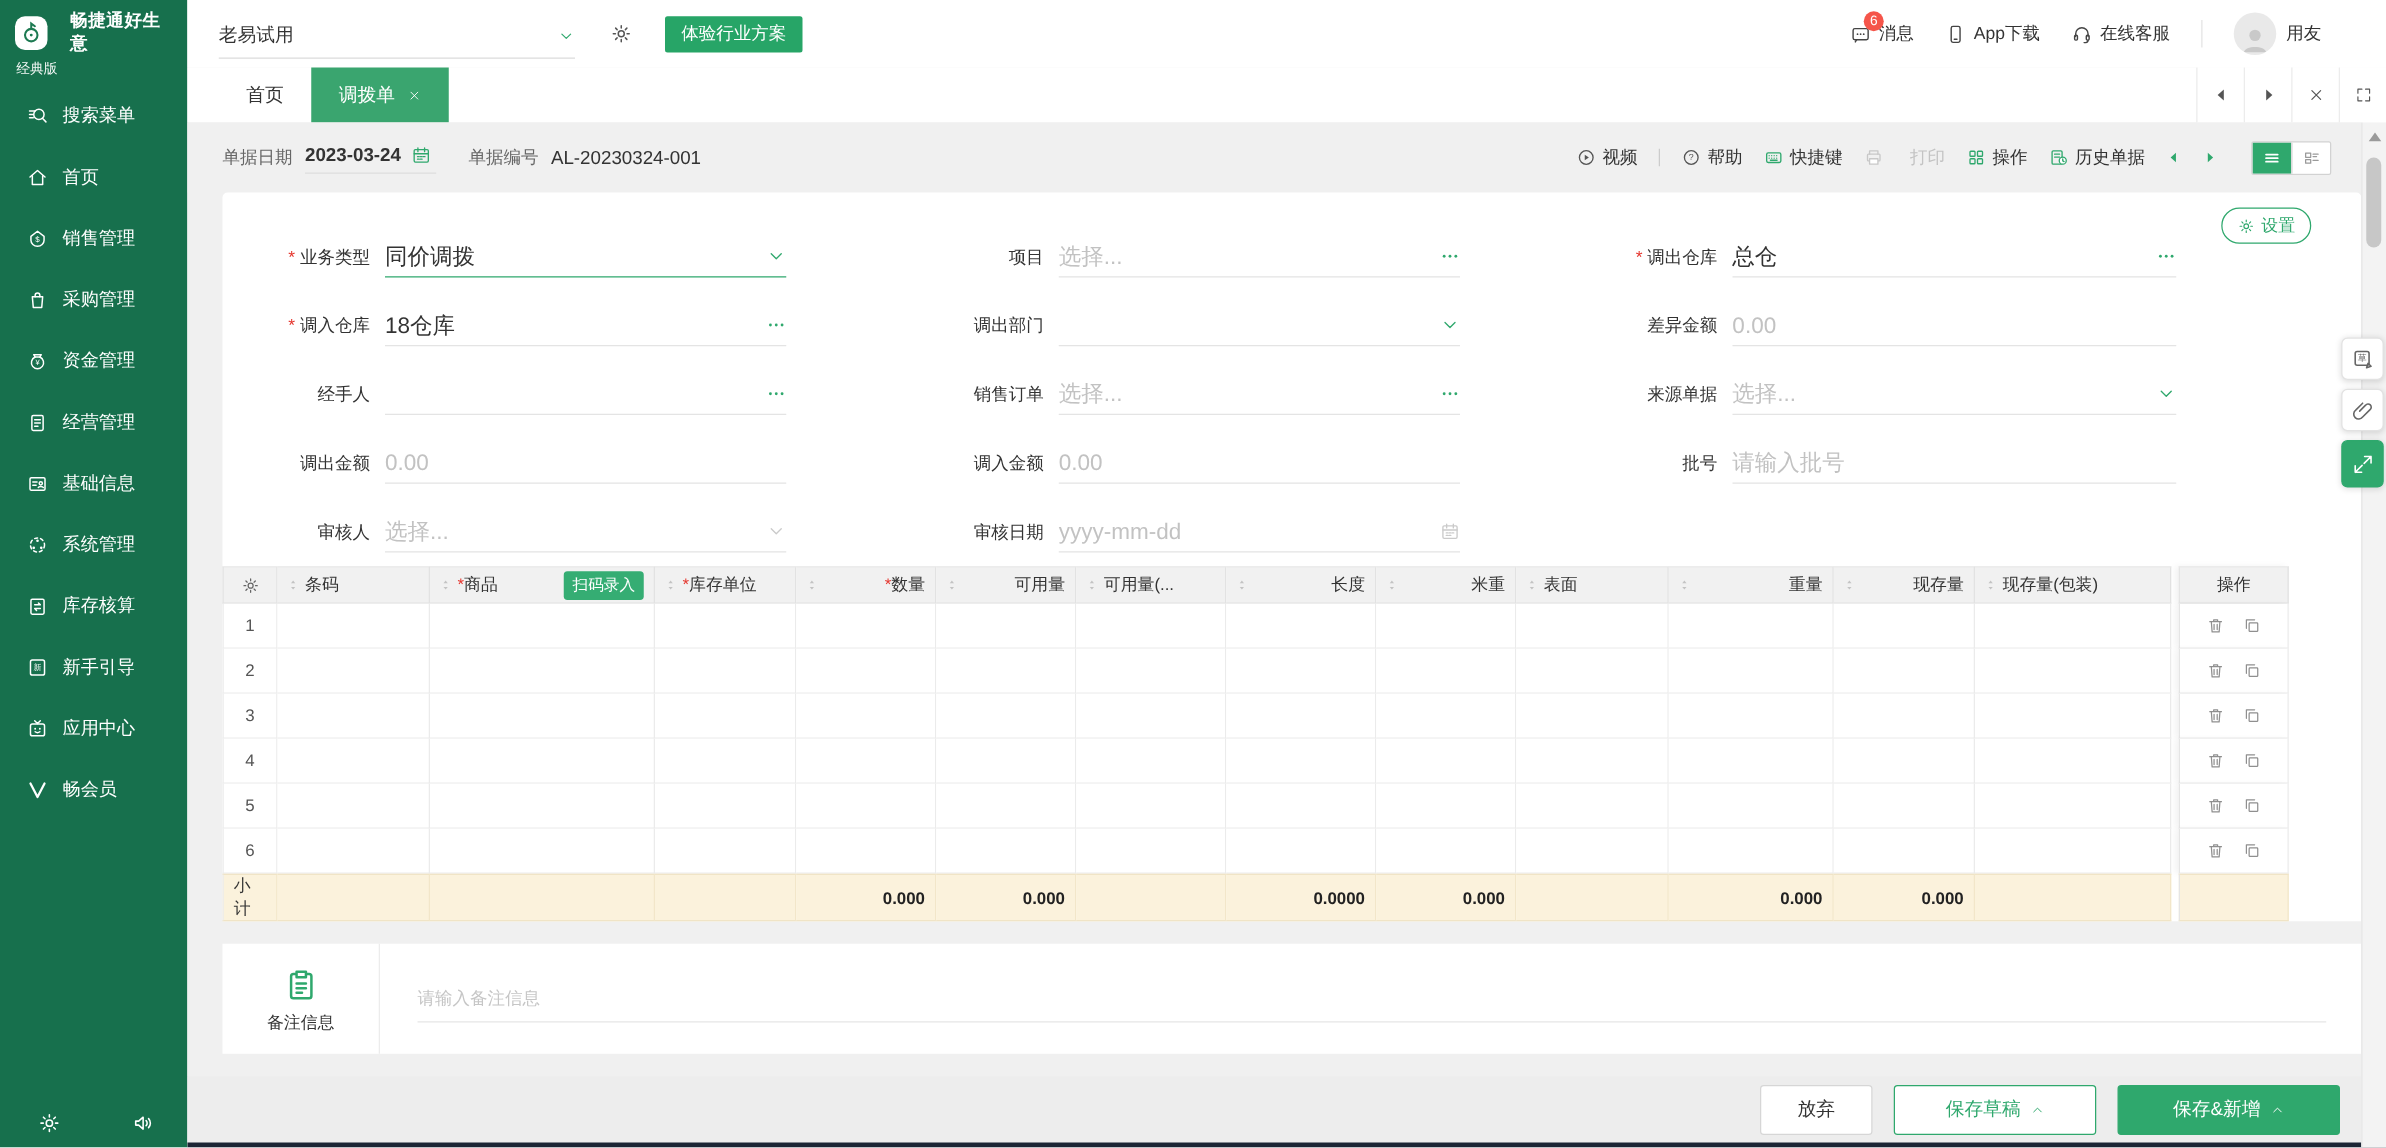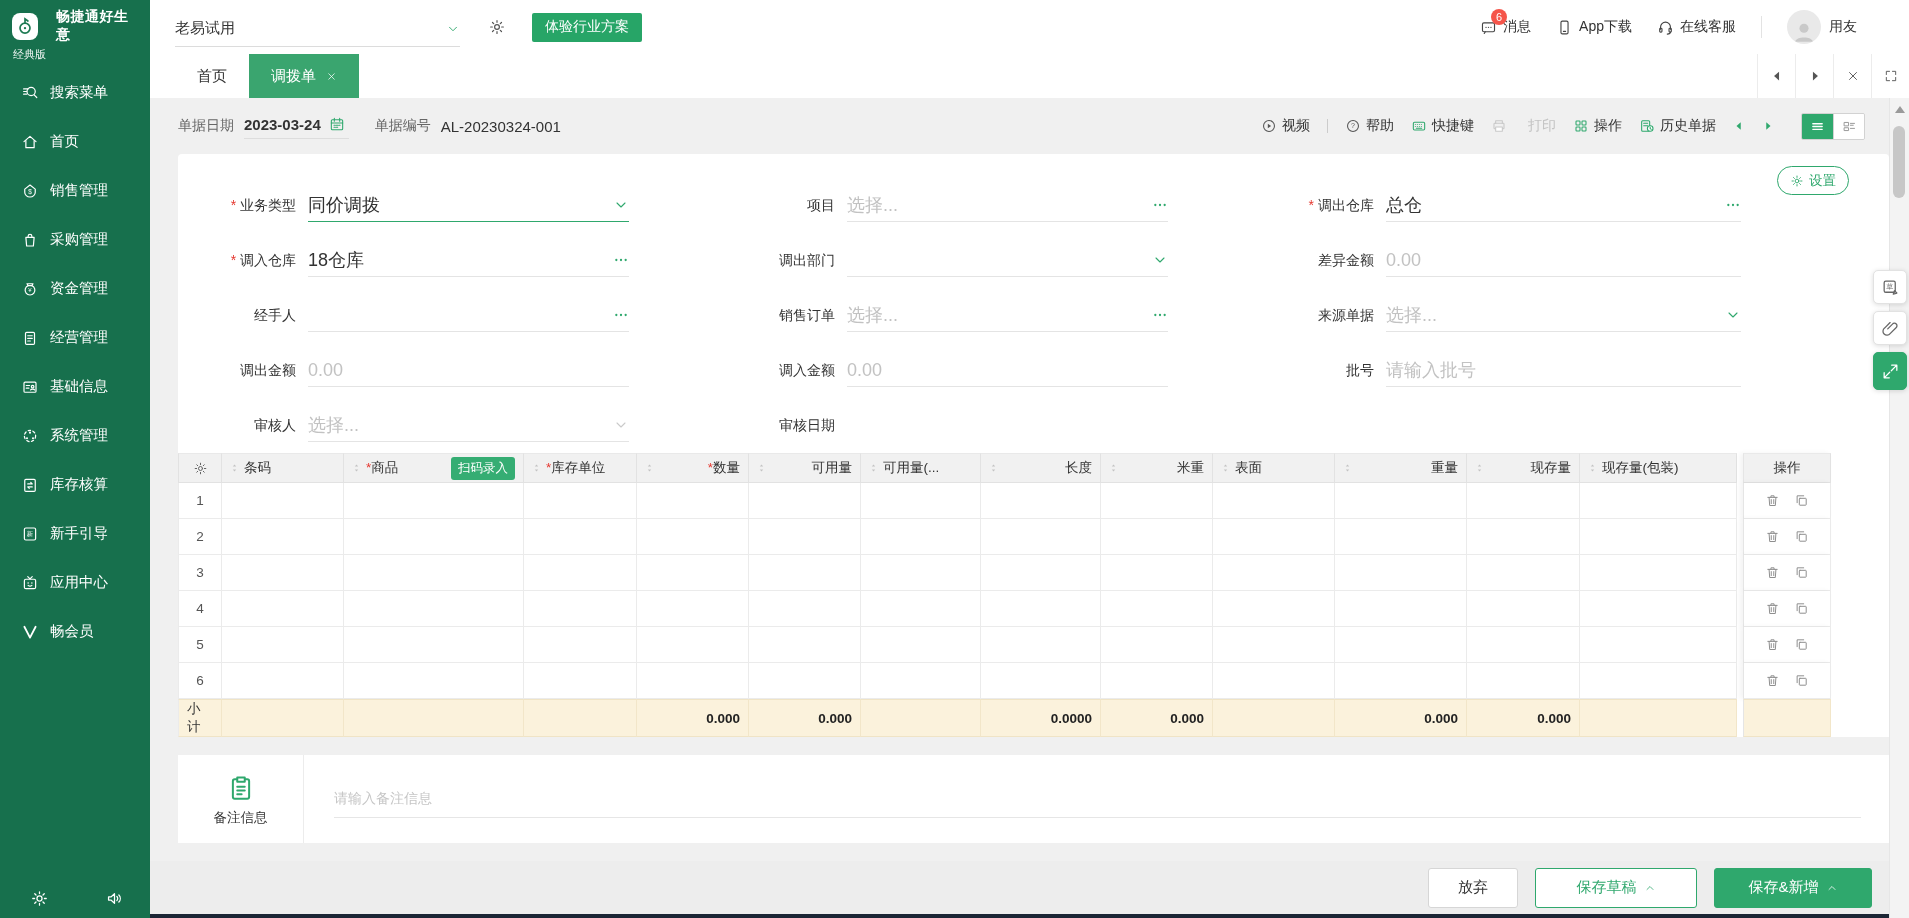--- a/index.html
+++ b/index.html
@@ -132,21 +132,21 @@
   .remark-ico { width:30px; height:32px; color:#2fa86d; display:inline-flex; }
   .remark-ico svg { width:100%; height:100%; }
   .remark-input { flex:1; display:flex; align-items:center; padding:0 28px 0 30px; }
   .remark-line { flex:1; border-bottom:1px solid #e6e6e6; height:38px; display:flex; align-items:center; color:#c6c6c6; font-size:14px; cursor:text; }
 
   
   .footer-bar { position:absolute; left:0; right:0; bottom:4px; height:53px; background:#ededed; display:flex; align-items:center; justify-content:flex-end; gap:17px; padding-right:37px; }
   .btn { height:40px; border-radius:3px; font-size:15px; cursor:pointer; display:flex; align-items:center; justify-content:center; gap:7px; font-family:inherit; }
   .btn-discard { width:90px; background:#fff; border:1px solid #d6d6d6; color:#333; }
   .btn-draft { width:162px; background:#fff; border:1px solid #2fa86d; color:#2fa86d; }
-  .btn-save { width:158px; background:#2fa86d; border:1px solid #2fa86d; color:#fff; }
+  .btn-save { width:178px; background:#2fa86d; border:1px solid #2fa86d; color:#fff; }
   .chev-up { width:12px; height:12px; display:inline-flex; }
   .chev-up svg { width:100%; height:100%; }
   .bottom-strip { position:absolute; left:0; right:0; bottom:0; height:4px; background:#1b2534; }
 
   
   .v-scroll { position:absolute; top:98px; right:0; bottom:0; width:20px; background:#f3f3f3; border-left:1px solid #e6e6e6; z-index:3; }
   .v-arrow { width:0; height:0; border-left:5px solid transparent; border-right:5px solid transparent; border-bottom:7px solid #9a9a9a; margin:8px auto 0; }
   .v-thumb { position:absolute; top:28px; left:3px; width:12px; height:72px; background:#c7c7c7; border-radius:6px; }
   .fab-stack { position:absolute; top:270px; right:2px; display:flex; flex-direction:column; gap:7px; z-index:5; }
   .fab { width:34px; height:34px; background:#fff; border:1px solid #e2e2e2; border-radius:5px; display:flex; align-items:center; justify-content:center; color:#666; cursor:pointer; box-shadow:0 1px 5px rgba(0,0,0,.14); }
@@ -622,20 +622,30 @@
                   </div>
                 </div>
                 <div class="f-row">
                   <div class="f-label">调入金额</div>
                   <div class="f-box">
                     <span class="f-ph">0.00</span>
                   </div>
                 </div>
                 <div class="f-row">
                   <div class="f-label">审核日期</div>
+                  <div class="f-box">
+                    <span class="f-ph">yyyy-mm-dd</span>
+                    <span class="f-ctrl gray">
+                      <svg viewBox="0 0 24 24" fill="none" stroke="currentColor" stroke-width="1.6" stroke-linecap="round" stroke-linejoin="round">
+                        <rect x="3.5" y="5.5" width="17" height="15" rx="1.5"></rect>
+                        <path d="M8 3.5V8M16 3.5V8M3.5 10.5h17"></path>
+                        <path d="M7.5 14h2M11 14h2M14.5 14h2M7.5 17h2M11 17h2"></path>
+                      </svg>
+                    </span>
+                  </div>
                 </div>
               </div>
               <div class="form-col">
                 <div class="f-row">
                   <div class="f-label req">调出仓库</div>
                   <div class="f-box">
                     <span class="f-value">总仓</span>
                     <span class="f-ctrl">
                       <svg viewBox="0 0 24 24" fill="none" stroke="currentColor" stroke-width="1.6" stroke-linecap="round" stroke-linejoin="round">
                         <circle cx="5" cy="12" r="1.7" fill="currentColor" stroke="none"></circle>

